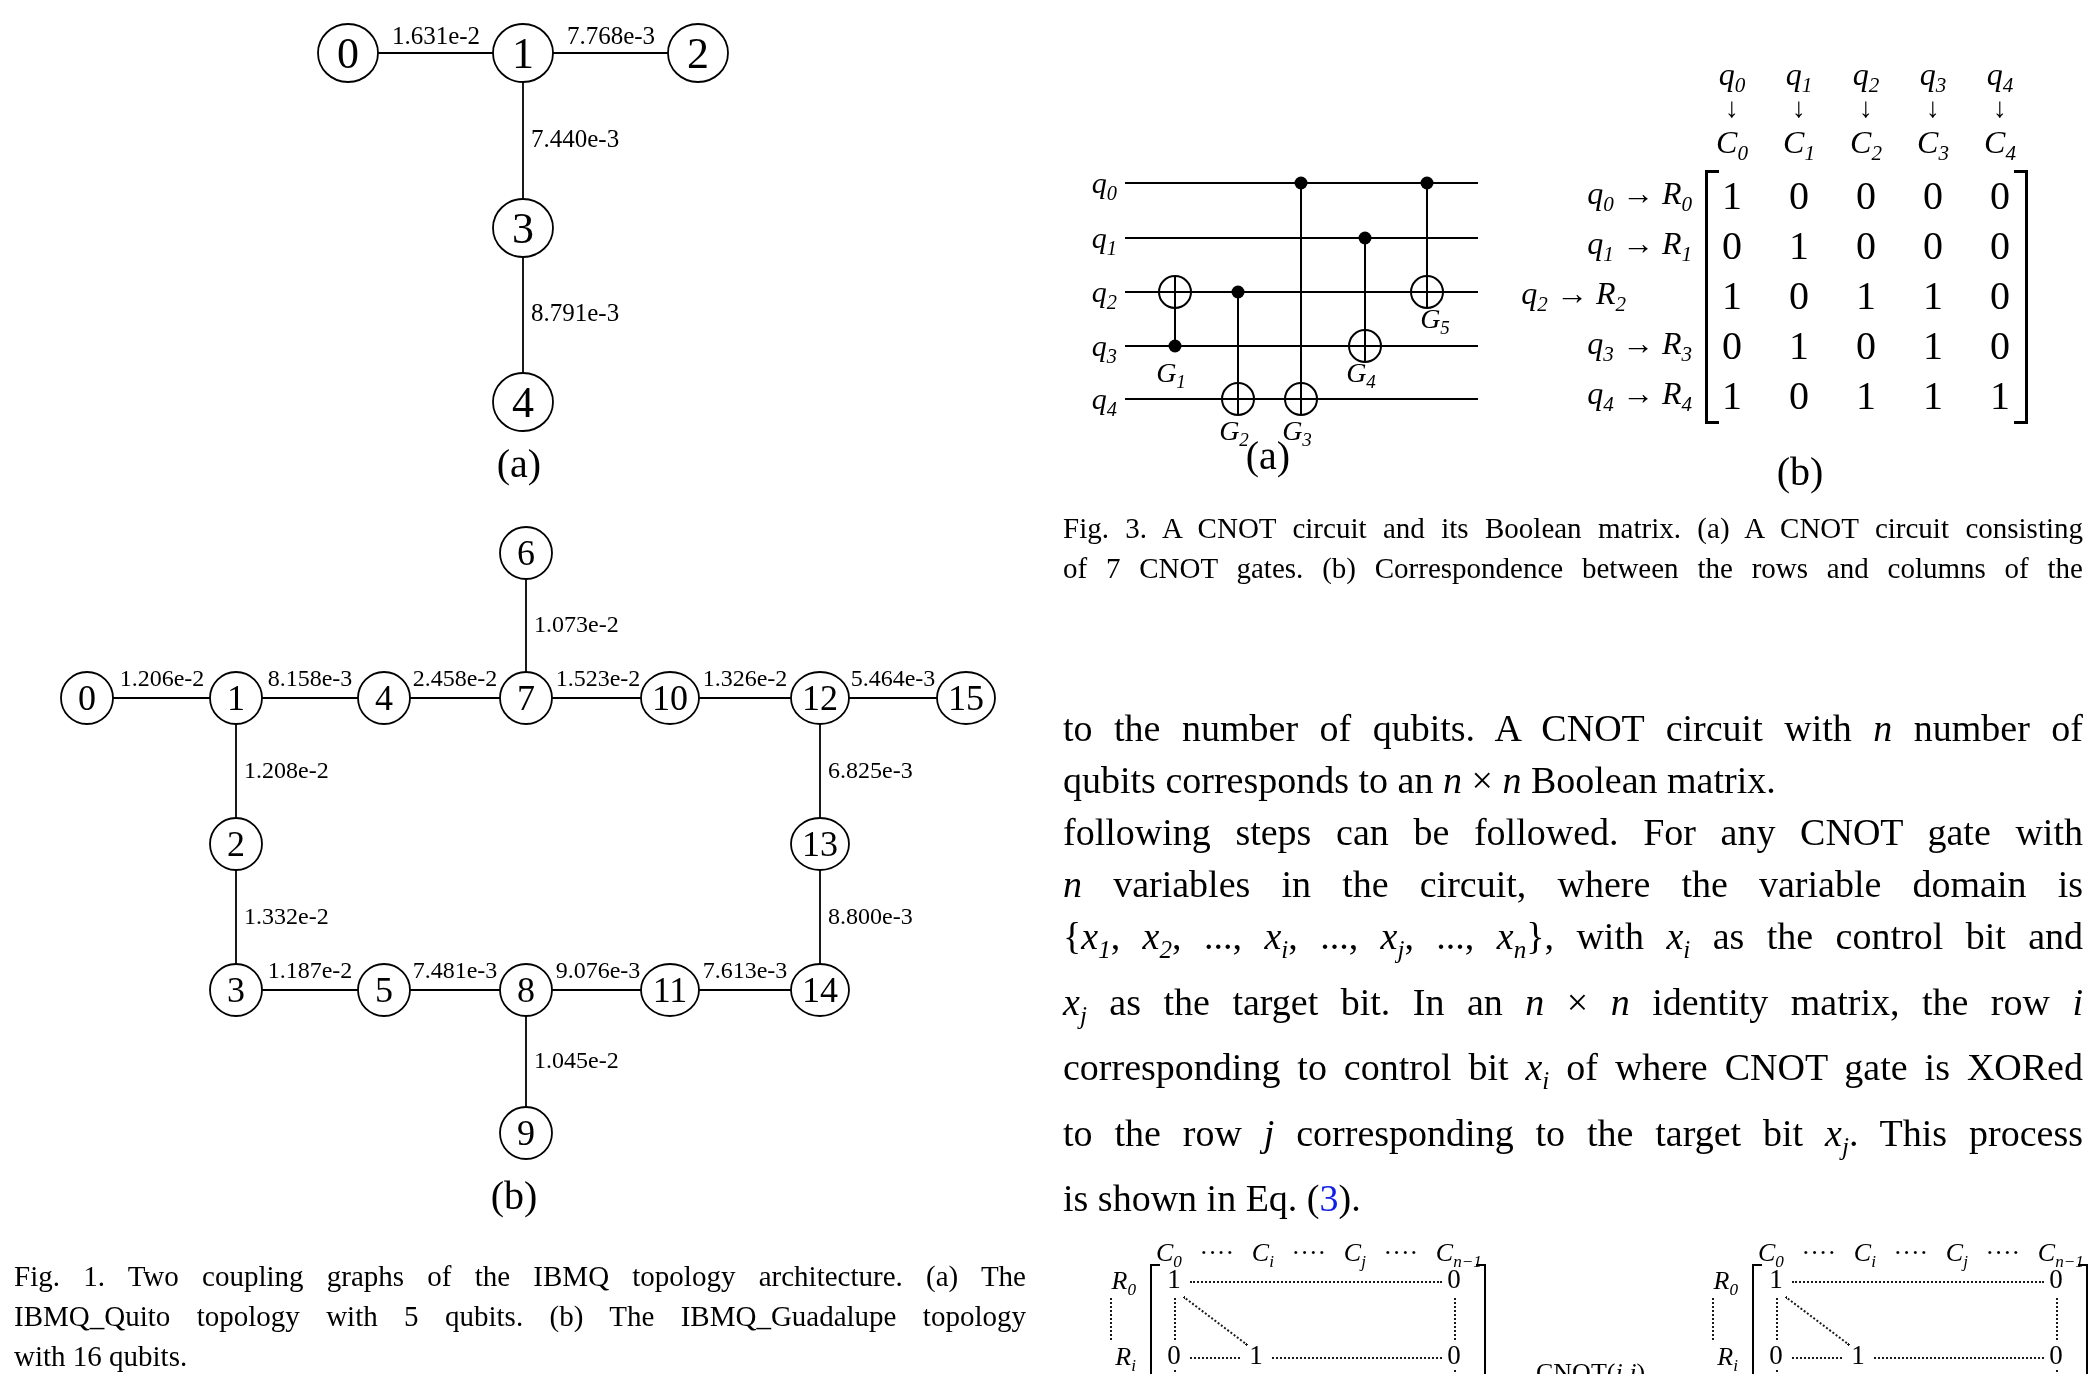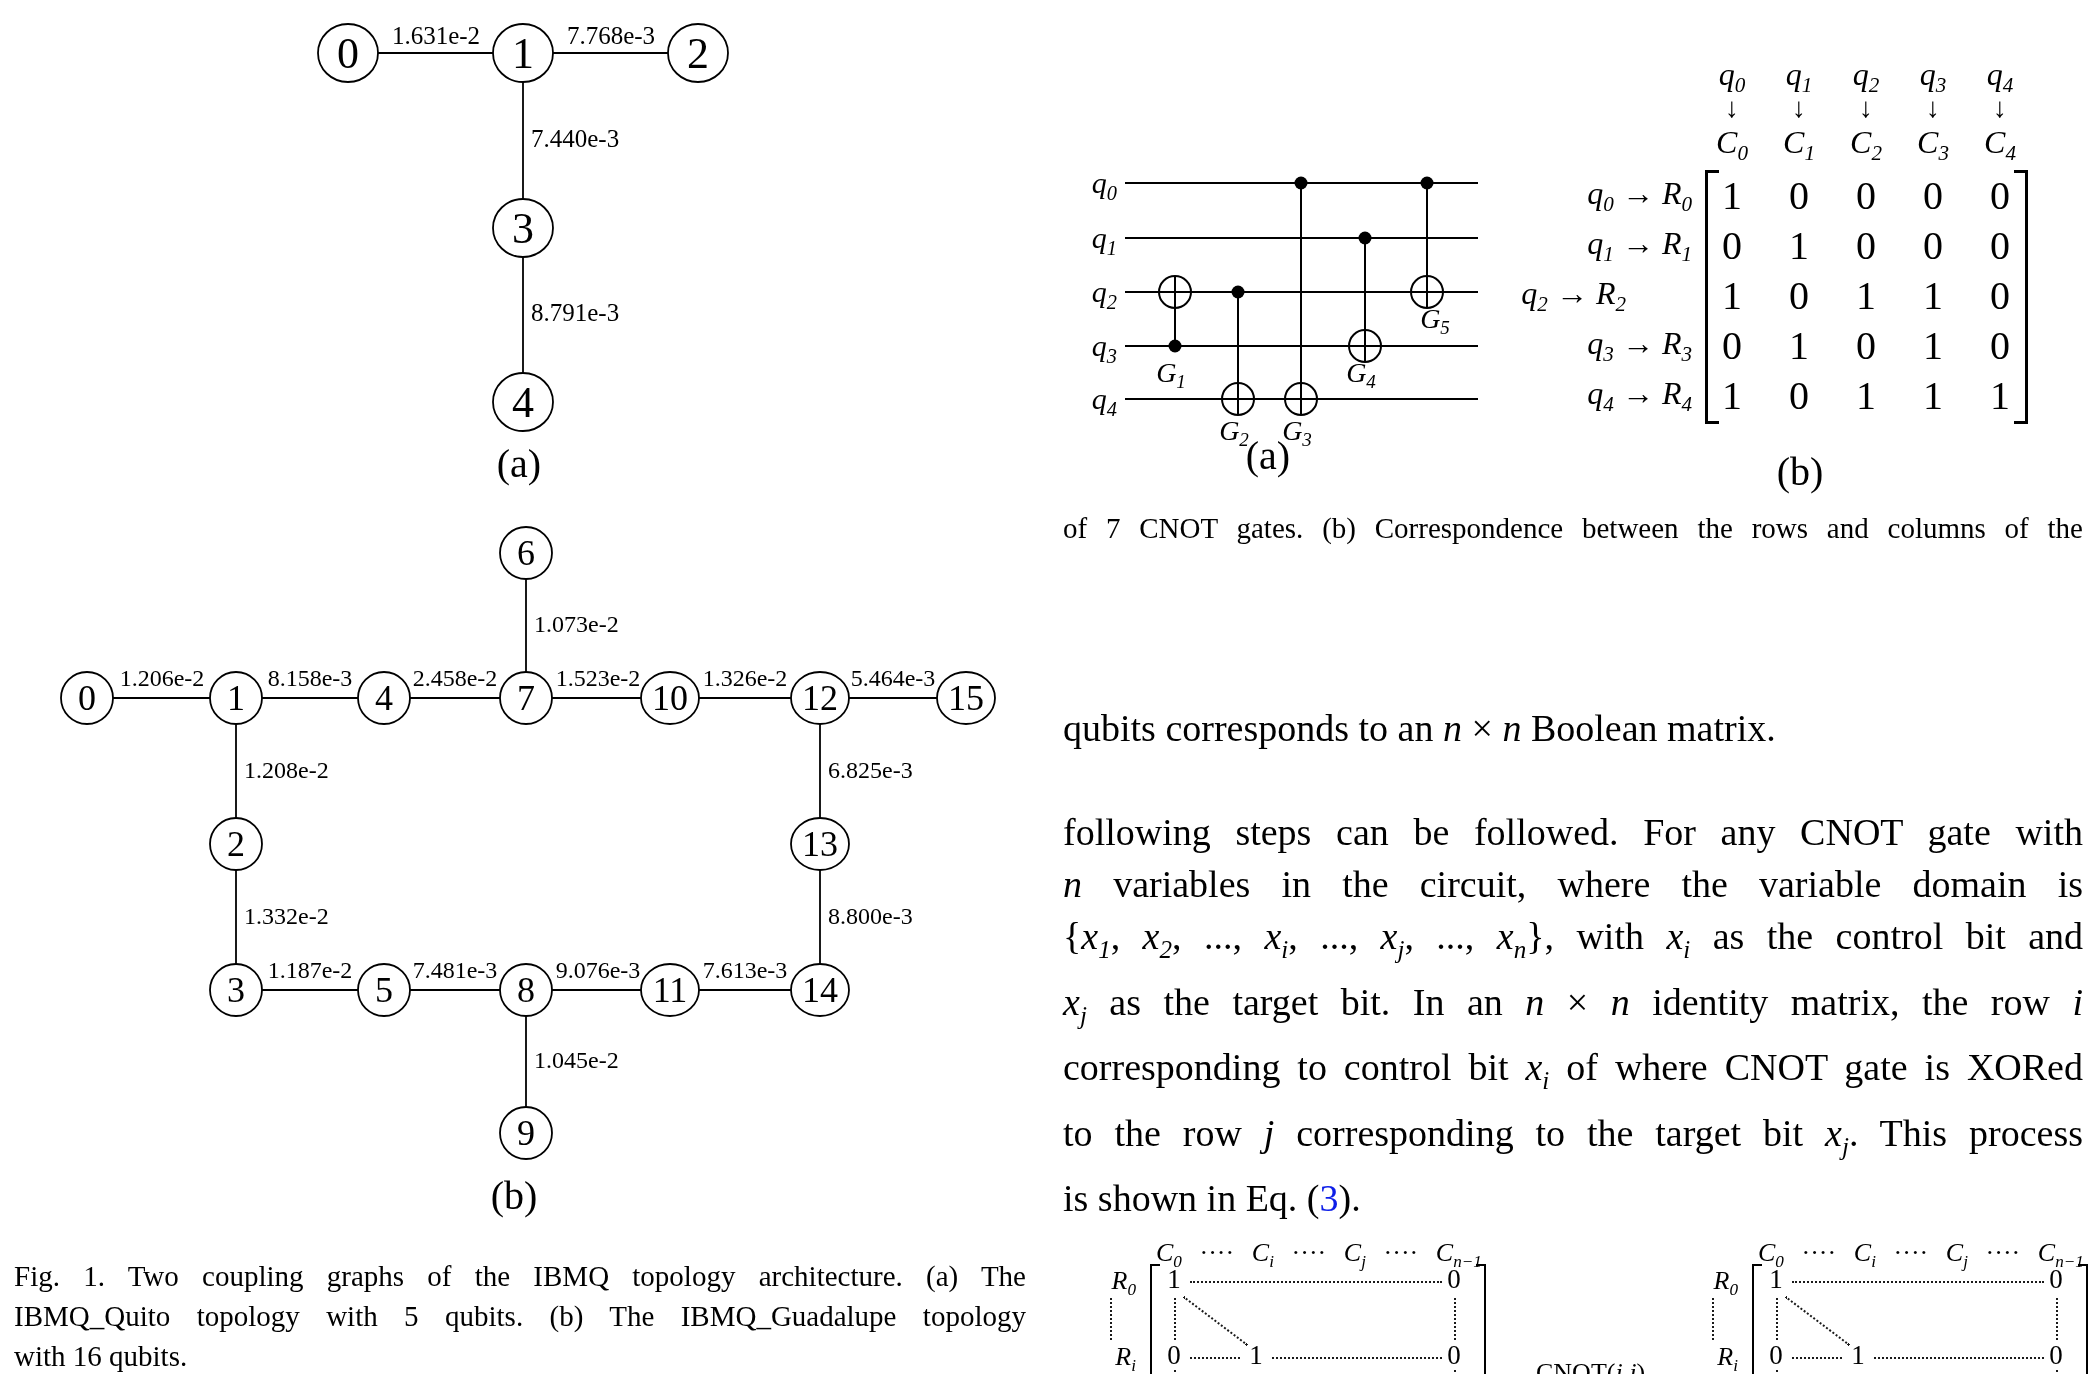--- a/index.html
+++ b/index.html
@@ -170,24 +170,26 @@
     <span class="abs rt plabel" style="left:514px;top:1172px">(b)</span>
     <span class="abs rt plabel" style="left:1268px;top:432px">(a)</span>
     <span class="abs rt plabel" style="left:1800px;top:448px">(b)</span>
 
     <div class="abs caption" style="left:14px;top:1256px;width:1012px">
         <div class="tline"><span>Fig. 1.   Two coupling graphs of the IBMQ topology architecture. (a) The</span></div>
         <div class="tline"><span>IBMQ_Quito topology with 5 qubits. (b) The IBMQ_Guadalupe topology</span></div>
         <div class="tline last"><span>with 16 qubits.</span></div>
       </div>
     <div class="abs caption" style="left:1063px;top:508px;width:1020px">
+        <div class="tline"><span>Fig. 3.   A CNOT circuit and its Boolean matrix. (a) A CNOT circuit consisting</span></div>
         <div class="tline"><span>of 7 CNOT gates. (b) Correspondence between the rows and columns of the</span></div>
       </div>
 
     <div class="abs body" style="left:1063px;top:702px;width:1020px">
+        <div class="tline"><span>to the number of qubits. A CNOT circuit with </span><span class="mi">n</span><span> number of</span></div>
         <div class="tline last"><span>qubits corresponds to an </span><span class="mi">n</span><span> × </span><span class="mi">n</span><span> Boolean matrix.</span></div>
       </div>
     <div class="abs body" style="left:1063px;top:806px;width:1020px">
         <div class="tline"><span>following steps can be followed. For any CNOT gate with</span></div>
         <div class="tline"><span class="mi">n</span><span> variables in the circuit, where the variable domain is</span></div>
         <div class="tline"><span>{</span><span class="mi">x</span><sub class="mi">1</sub><span>, </span><span class="mi">x</span><sub class="mi">2</sub><span>, ..., </span><span class="mi">x</span><sub class="mi">i</sub><span>, ..., </span><span class="mi">x</span><sub class="mi">j</sub><span>, ..., </span><span class="mi">x</span><sub class="mi">n</sub><span>}, with </span><span class="mi">x</span><sub class="mi">i</sub><span> as the control bit and</span></div>
         <div class="tline"><span class="mi">x</span><sub class="mi">j</sub><span> as the target bit. In an </span><span class="mi">n</span><span> × </span><span class="mi">n</span><span> identity matrix, the row </span><span class="mi">i</span></div>
         <div class="tline"><span>corresponding to control bit </span><span class="mi">x</span><sub class="mi">i</sub><span> of where CNOT gate is XORed</span></div>
         <div class="tline"><span>to the row </span><span class="mi">j</span><span> corresponding to the target bit </span><span class="mi">x</span><sub class="mi">j</sub><span>. This process</span></div>
         <div class="tline last"><span>is shown in Eq. (</span><span style="color: rgb(13, 30, 232);">3</span><span>).</span></div>

